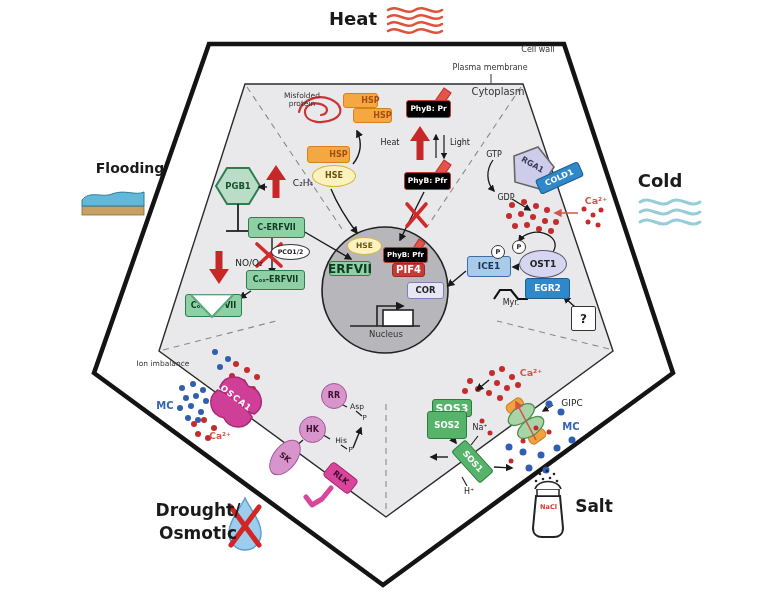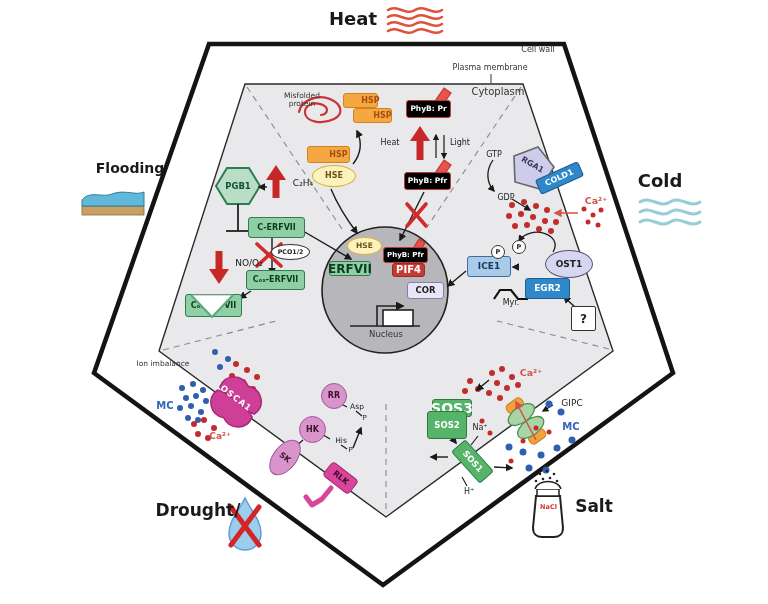--- a/index.html
+++ b/index.html
@@ -281,20 +281,21 @@
           <path d="M259,507 L231,545"></path>
     </g>
   </g>
 </svg>
 
 <div class="t big" style="left:326px;top:7px;width:54px;height:24px;font-size:18px;">Heat</div>
 <div class="t big" style="left:630px;top:168px;width:60px;height:25px;font-size:18px;">Cold</div>
 <div class="t big" style="left:66px;top:155px;width:128px;height:28px;font-size:14px;text-align:center;">Flooding</div>
 <div style="position:absolute;left:146px;top:499px;width:104px;height:48px;text-align:center;">
   <div class="big" style="font-size:17px;line-height:23px;">Drought/</div>
+  <div class="big" style="font-size:17px;line-height:23px;">Osmotic</div>
 </div>
 <div class="t big" style="left:569px;top:495px;width:50px;height:23px;font-size:17px;">Salt</div>
 
 <div class="t" style="left:514px;top:44px;width:48px;height:12px;font-size:8px;color:#333;">Cell wall</div>
 <div class="t" style="left:448px;top:62px;width:84px;height:12px;font-size:8px;color:#333;">Plasma membrane</div>
 <div class="t" style="left:472px;top:85px;width:52px;height:12px;font-size:10px;color:#333;">Cytoplasm</div>
 <div class="t" style="left:357px;top:329px;width:58px;height:12px;font-size:8.5px;color:#333;">Nucleus</div>
 
 <div class="t wrap" style="left:274px;top:87px;width:56px;height:26px;font-size:7.5px;color:#333;">Misfolded protein</div>
 <div class="box orange" style="left:343px;top:93px;width:35px;height:15px;font-size:8px;">HSP</div>
@@ -321,30 +322,30 @@
 <svg width="768" height="604" viewBox="0 0 768 604" style="pointer-events:none;">
   <polygon points="191,295 233,295 212,317" fill="#fff" stroke="#9db8a6" stroke-width="1"></polygon>
   <path d="M191,295 L212,317 L233,295" fill="none" stroke="#5aab7c" stroke-width="2"></path>
 </svg>
 
 <div class="t" style="left:479px;top:149px;width:30px;height:12px;font-size:8px;">GTP</div>
 <div class="t" style="left:491px;top:192px;width:30px;height:12px;font-size:8px;">GDP</div>
 <div class="t" style="left:509px;top:158px;width:46px;height:15px;font-size:8px;font-weight:700;color:#3a3a5c;transform:rotate(30deg);">RGA1</div>
 <div class="box bluebox" style="left:536px;top:170px;width:47px;height:16px;font-size:8px;transform:rotate(-24deg);">COLD1</div>
 <div class="t red-t" style="left:578px;top:194px;width:36px;height:15px;font-size:9.5px;">Ca²⁺</div>
-<div class="box lav" style="left:545px;top:250px;width:48px;height:28px;font-size:9px;">OST1</div>
+<div class="box lav" style="left:519px;top:250px;width:48px;height:28px;font-size:9px;">OST1</div>
 <div class="pcirc" style="left:512px;top:240px;width:12px;height:12px;">P</div>
 <div class="box lblue" style="left:467px;top:256px;width:44px;height:21px;font-size:9px;">ICE1</div>
 <div class="pcirc" style="left:491px;top:245px;width:12px;height:12px;">P</div>
 <div class="box bluebox" style="left:525px;top:278px;width:45px;height:21px;font-size:9px;">EGR2</div>
 <div class="t" style="left:496px;top:297px;width:30px;height:13px;font-size:8px;">Myr.</div>
 <div class="box whitebox" style="left:571px;top:306px;width:25px;height:25px;font-size:12px;border-radius:2px;">?</div>
 
 <div class="t red-t" style="left:513px;top:366px;width:36px;height:15px;font-size:9.5px;">Ca²⁺</div>
-<div class="box greensolid" style="left:432px;top:399px;width:40px;height:18px;font-size:14px;">SOS3</div>
+<div class="box greensolid" style="left:432px;top:399px;width:40px;height:18px;font-size:11px;">SOS3</div>
 <div class="box greensolid" style="left:427px;top:411px;width:40px;height:28px;font-size:8.5px;">SOS2</div>
 <div class="t" style="left:465px;top:422px;width:30px;height:13px;font-size:8px;">Na⁺</div>
 <div class="box greensolid" style="left:451px;top:452px;width:43px;height:19px;font-size:8.5px;transform:rotate(48deg);">SOS1</div>
 <div class="t" style="left:455px;top:486px;width:28px;height:13px;font-size:8px;">H⁺</div>
 <div class="t" style="left:551px;top:397px;width:42px;height:14px;font-size:9px;">GIPC</div>
 <div class="t blue-t" style="left:555px;top:418px;width:32px;height:16px;font-size:10px;">MC</div>
 <div class="t" style="left:536px;top:502px;width:25px;height:11px;font-size:6.5px;font-weight:700;color:#cf3a30;">NaCl</div>
 
 <div class="t wrap" style="left:132px;top:351px;width:62px;height:26px;font-size:7.5px;color:#333;">Ion imbalance</div>
 <div class="t blue-t" style="left:149px;top:397px;width:32px;height:16px;font-size:10px;">MC</div>

